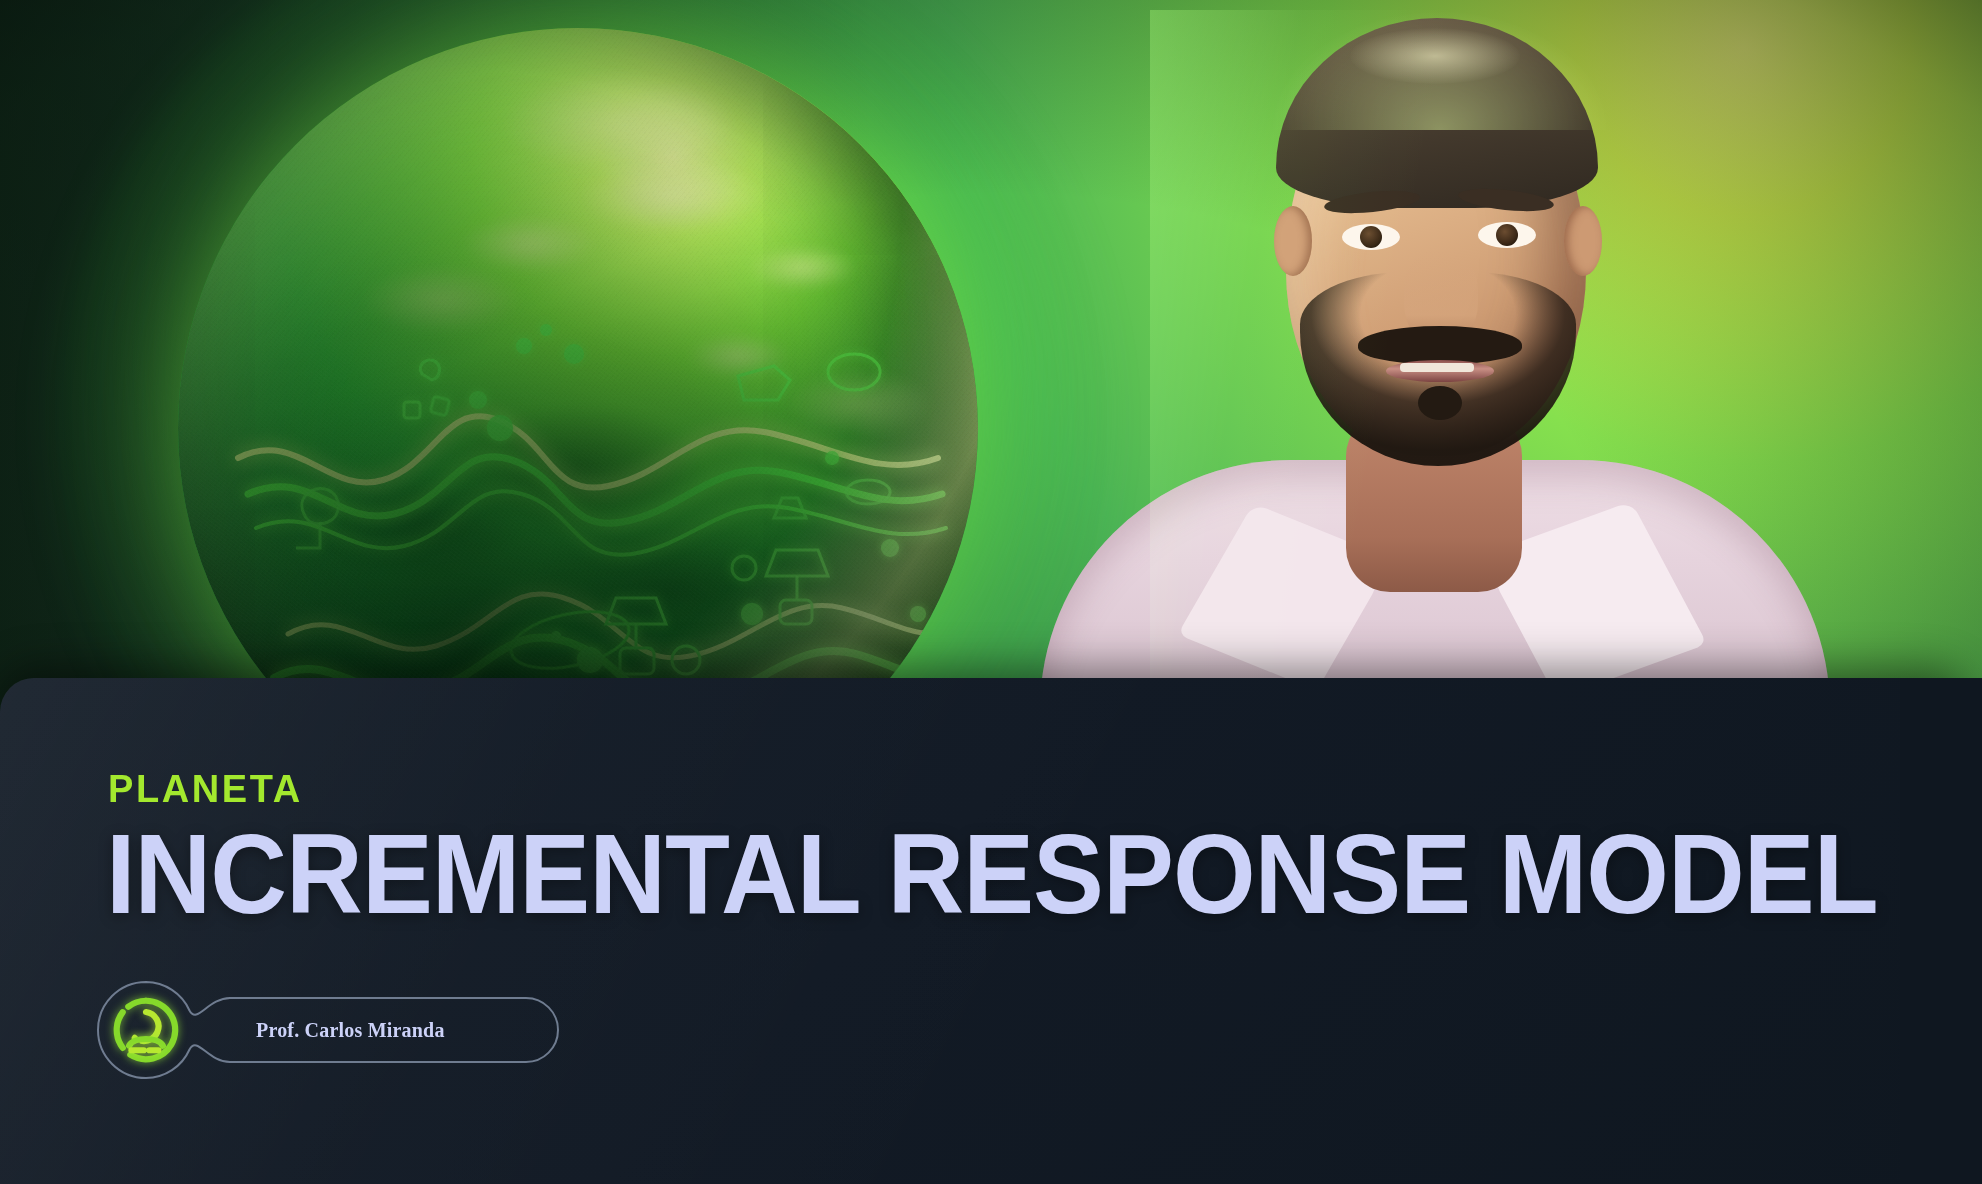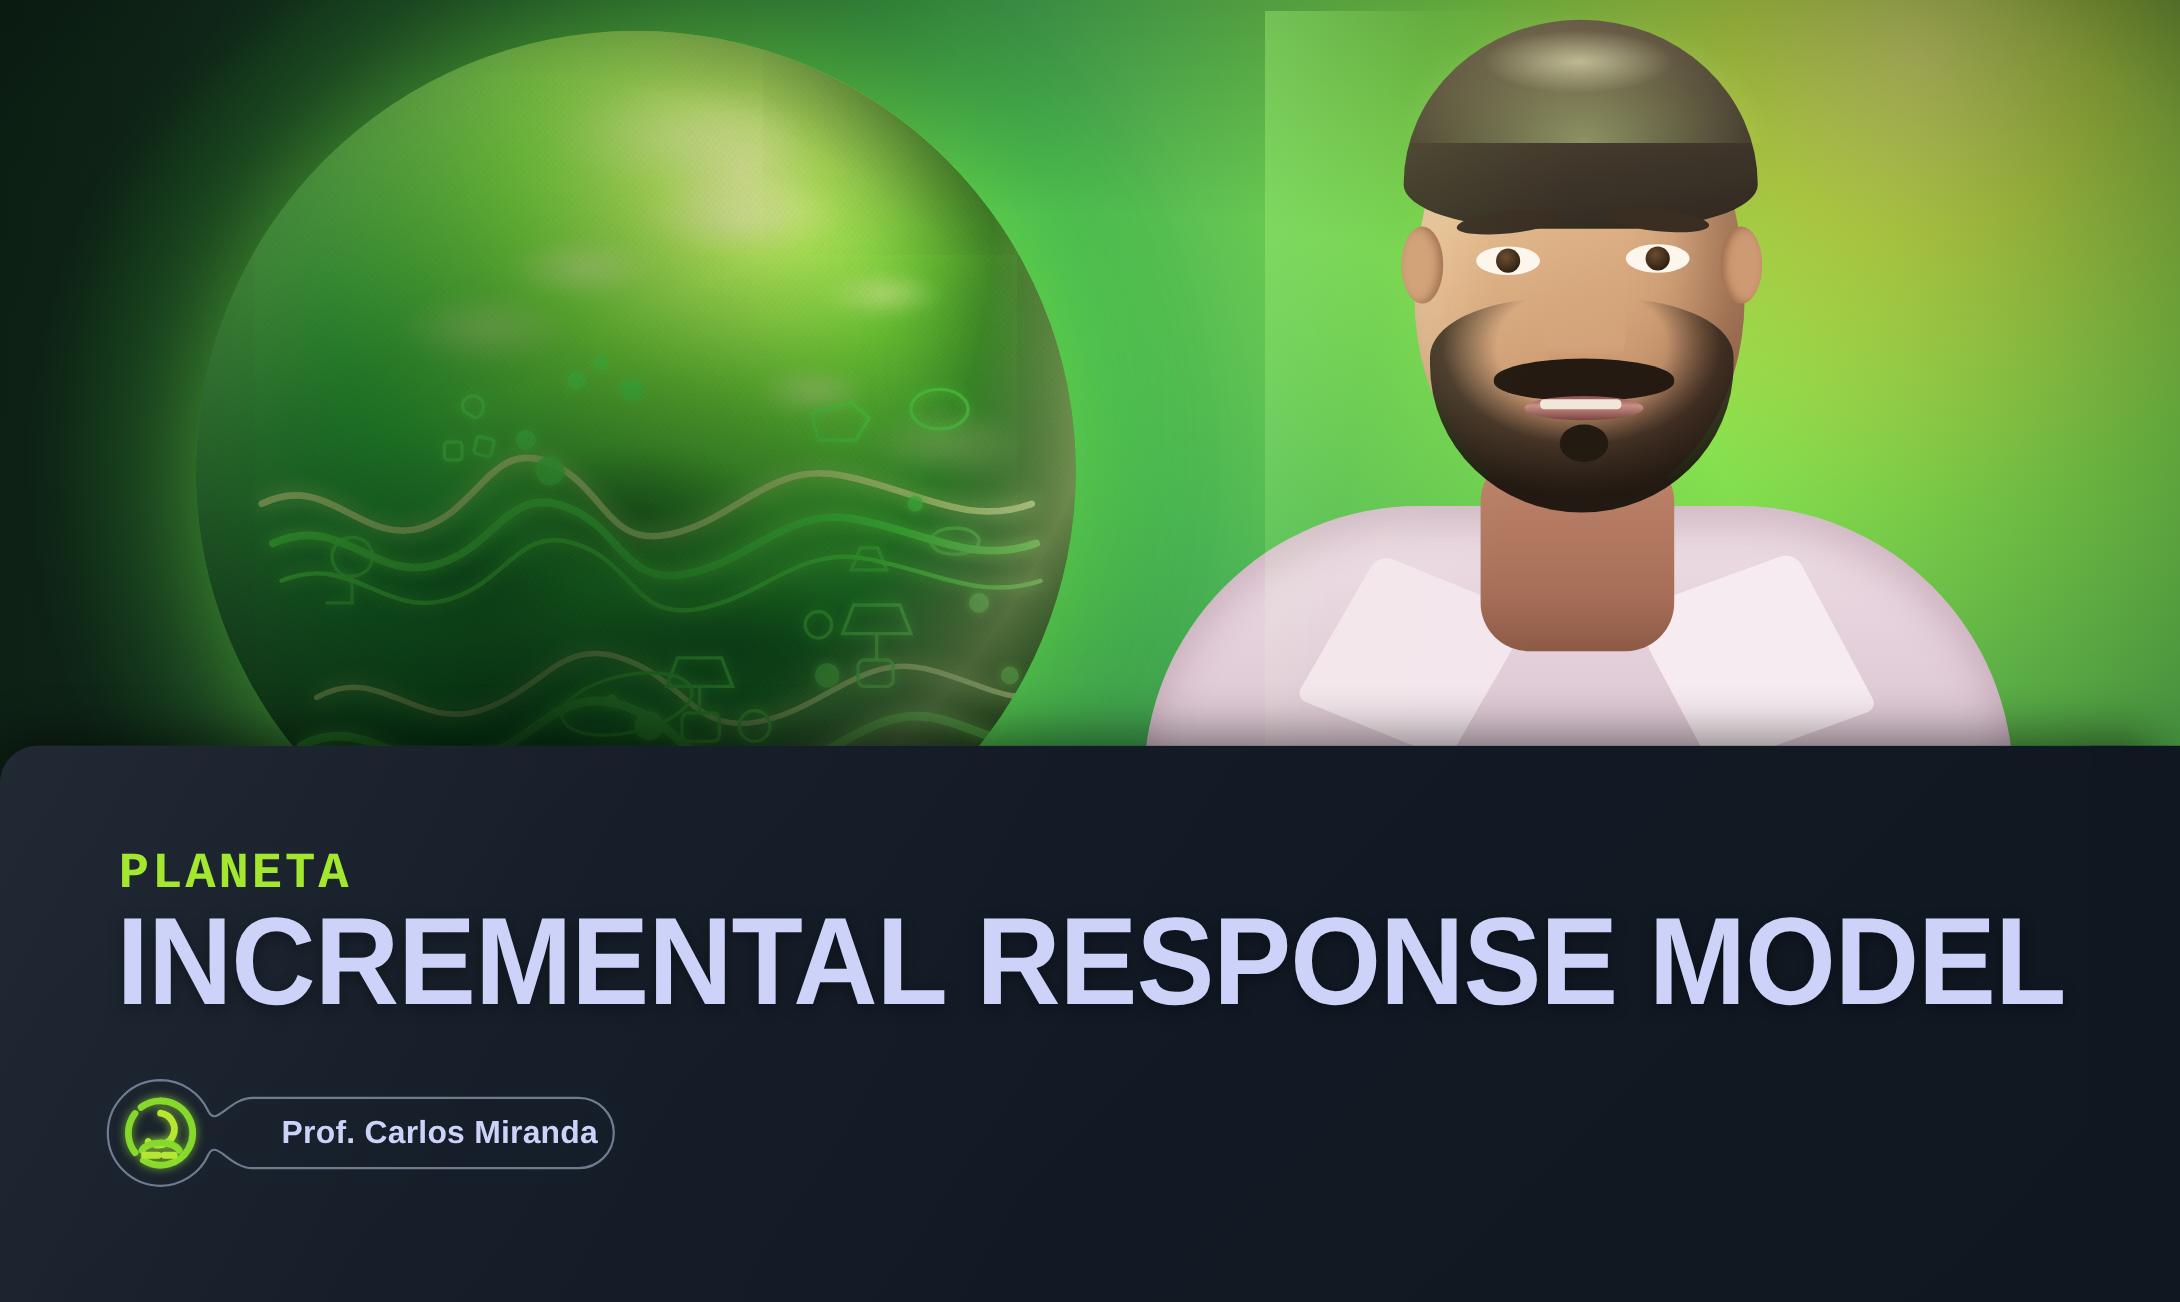--- a/index.html
+++ b/index.html
@@ -220,23 +220,23 @@
     pointer-events:none;
   }
   .panel-fill-right {
     position:absolute; left:1900px; top:678px; width:82px; height:506px;
     background:#0f1720;
   }
 
   
   .eyebrow {
     position:absolute; left:108px; top:768px;
-    font-size:46px; font-weight:bold; letter-spacing:2.6px;
+    font-size:38px; font-weight:bold; letter-spacing:2.6px;
     color:#a3e82e;
-    font-family:Liberation Mono, monospace;
+    font-family:Liberation Sans, sans-serif;
   }
   .title {
     position:absolute; left:106px; top:818px;
     font-size:113px; line-height:1.0;
     font-weight:bold;
     color:#ccd2f8;
     letter-spacing:-1px;
     font-family:"Liberation Sans", sans-serif;
     transform:scaleX(0.94);
     transform-origin:left center;
@@ -247,23 +247,24 @@
   
   .badge {
     position:absolute; left:96px; top:980px;
     width:480px; height:100px;
   }
   .badge svg { position:absolute; left:0; top:0; overflow:visible; }
   .badge-outline { fill:none; stroke:#6f7c90; stroke-width:2; }
   .badge-name {
     position:absolute; left:160px; top:0; height:100px;
     display:flex; align-items:center;
-    font-size:29px; font-weight:bold; color:#ccd2f8;
+    font-size:20px; font-weight:bold; color:#ccd2f8;
     letter-spacing:0.2px;
     white-space:nowrap;
+    font-family:Liberation Serif, serif;
   }
   .avatar-icon {
     position:absolute; left:14px; top:14px; width:72px; height:72px;
   }
   .avatar-icon svg { width:72px; height:72px; }
   .av-stroke { fill:none; stroke:#86d92b; stroke-width:5.5; stroke-linecap:round;
     filter:drop-shadow(0 0 4px rgba(150,230,60,0.7)); }
   .av-stroke-b { fill:none; stroke:#b7e830; stroke-width:5.5; stroke-linecap:round;
     filter:drop-shadow(0 0 4px rgba(180,240,60,0.7)); }
 </style>

